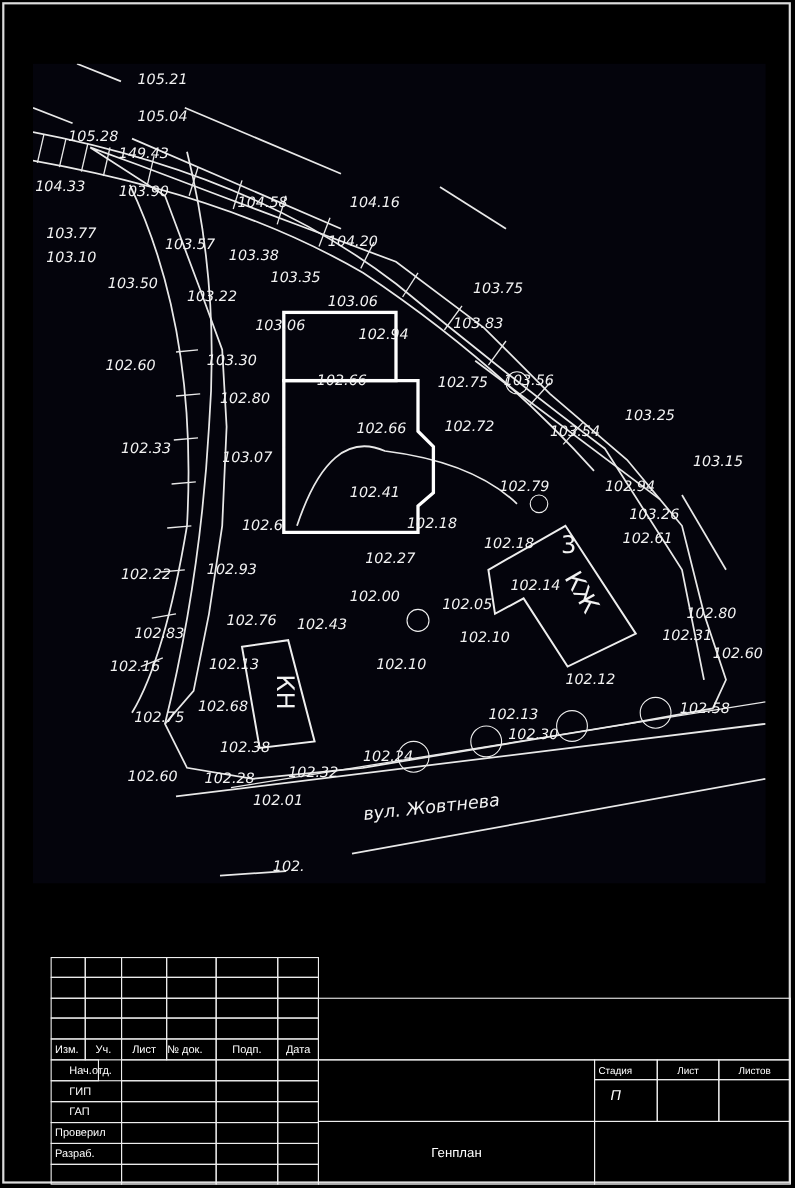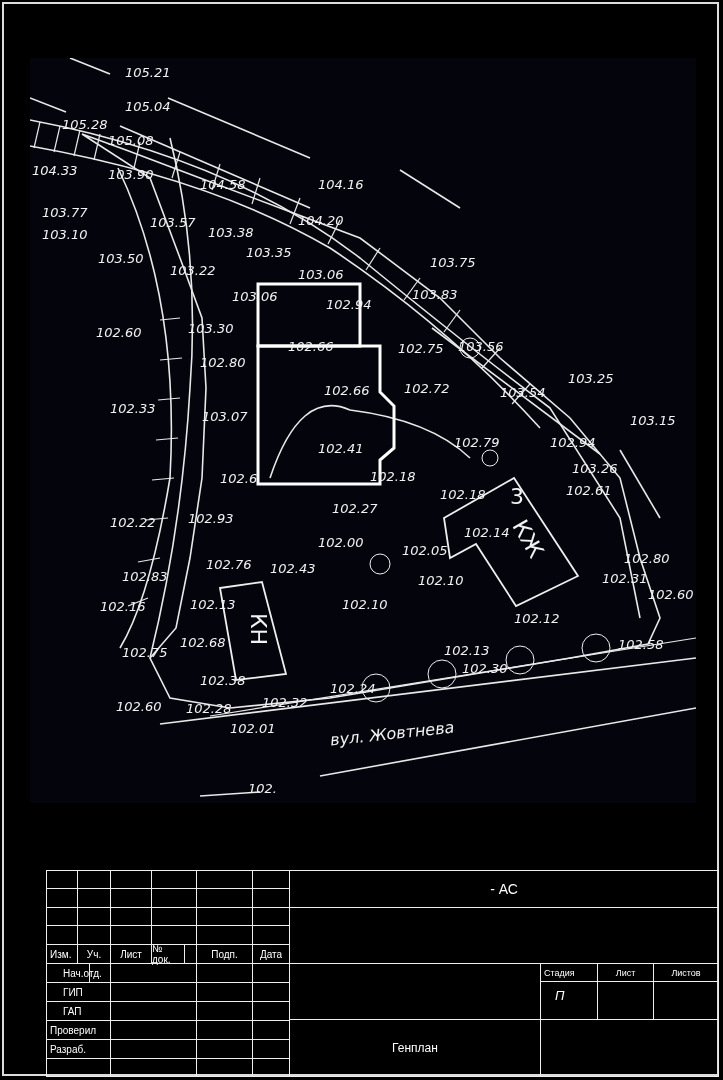--- a/index.html
+++ b/index.html
@@ -90,24 +90,24 @@
         <circle cx="566" cy="590" r="14"></circle>
       <circle cx="350" cy="506" r="10"></circle>
         <circle cx="440" cy="290" r="10"></circle>
       <circle cx="460" cy="400" r="8"></circle>
     </g>
   </svg>
   <div id="labels">
       <div class="lbl" style="left: 95px; top: 8px;">105.21</div>
       <div class="lbl" style="left: 95px; top: 42px;">105.04</div>
       <div class="lbl" style="left: 32px; top: 60px;">105.28</div>
-      <div class="lbl" style="left: 78px; top: 76px;">105.08</div>
+      <div class="lbl" style="left: 78px; top: 76px;">149.43</div>
       <div class="lbl" style="left: 2px; top: 106px;">104.33</div>
       <div class="lbl" style="left: 78px; top: 110px;">103.90</div>
-      <div class="lbl" style="left: 170px; top: 120px;">104.58</div>
+      <div class="lbl" style="left: 186px; top: 120px;">104.58</div>
       <div class="lbl" style="left: 288px; top: 120px;">104.16</div>
       <div class="lbl" style="left: 12px; top: 148px;">103.77</div>
       <div class="lbl" style="left: 12px; top: 170px;">103.10</div>
       <div class="lbl" style="left: 120px; top: 158px;">103.57</div>
       <div class="lbl" style="left: 178px; top: 168px;">103.38</div>
       <div class="lbl" style="left: 268px; top: 156px;">104.20</div>
       <div class="lbl" style="left: 68px; top: 194px;">103.50</div>
       <div class="lbl" style="left: 216px; top: 188px;">103.35</div>
       <div class="lbl" style="left: 140px; top: 206px;">103.22</div>
       <div class="lbl" style="left: 400px; top: 198px;">103.75</div>
@@ -204,21 +204,21 @@
 
   <div class="cell" style="left:0;top:74px;width:32px;height:20px;">
       <span class="ctext">Изм.</span>
     </div>
   <div class="cell center" style="left:31px;top:74px;width:34px;height:20px;">
       <span>Уч.</span>
     </div>
   <div class="cell center" style="left:64px;top:74px;width:42px;height:20px;">
       <span>Лист</span>
     </div>
-  <div class="cell" style="left:105px;top:74px;width:34px;height:20px;">
+  <div class="cell" style="left:105px;top:74px;width:46px;height:20px;">
       <span>№ док.</span>
     </div>
   <div class="cell center" style="left:150px;top:74px;width:57px;height:20px;">
       <span>Подп.</span>
     </div>
   <div class="cell center" style="left:206px;top:74px;width:38px;height:20px;">
       <span>Дата</span>
     </div>
 
   <div class="cell" style="left:0;top:93px;width:44px;height:20px;">
@@ -254,23 +254,20 @@
     </div>
   <div class="cell" style="left:64px;top:169px;width:87px;height:20px;"></div>
   <div class="cell" style="left:150px;top:169px;width:57px;height:20px;"></div>
   <div class="cell" style="left:206px;top:169px;width:38px;height:20px;"></div>
 
   <div class="cell" style="left:0;top:188px;width:65px;height:19px;"></div>
   <div class="cell" style="left:64px;top:188px;width:87px;height:19px;"></div>
   <div class="cell" style="left:150px;top:188px;width:57px;height:19px;"></div>
   <div class="cell" style="left:206px;top:188px;width:38px;height:19px;"></div>
 
-  <div class="cell center" style="left:243px;top:0;width:430px;height:38px;font-size:14px;">
-      <span>- АС</span>
-    </div>
   <div class="cell" style="left:243px;top:37px;width:430px;height:57px;"></div>
   <div class="cell" style="left:243px;top:93px;width:252px;height:57px;"></div>
   <div class="cell" style="left:494px;top:93px;width:58px;height:19px;">
       <span class="ctext" style="font-size:9px">Стадия</span>
     </div>
   <div class="cell center" style="left:551px;top:93px;width:57px;height:19px;">
       <span style="font-size:9px">Лист</span>
     </div>
   <div class="cell center" style="left:607px;top:93px;width:66px;height:19px;">
       <span style="font-size:9px">Листов</span>

